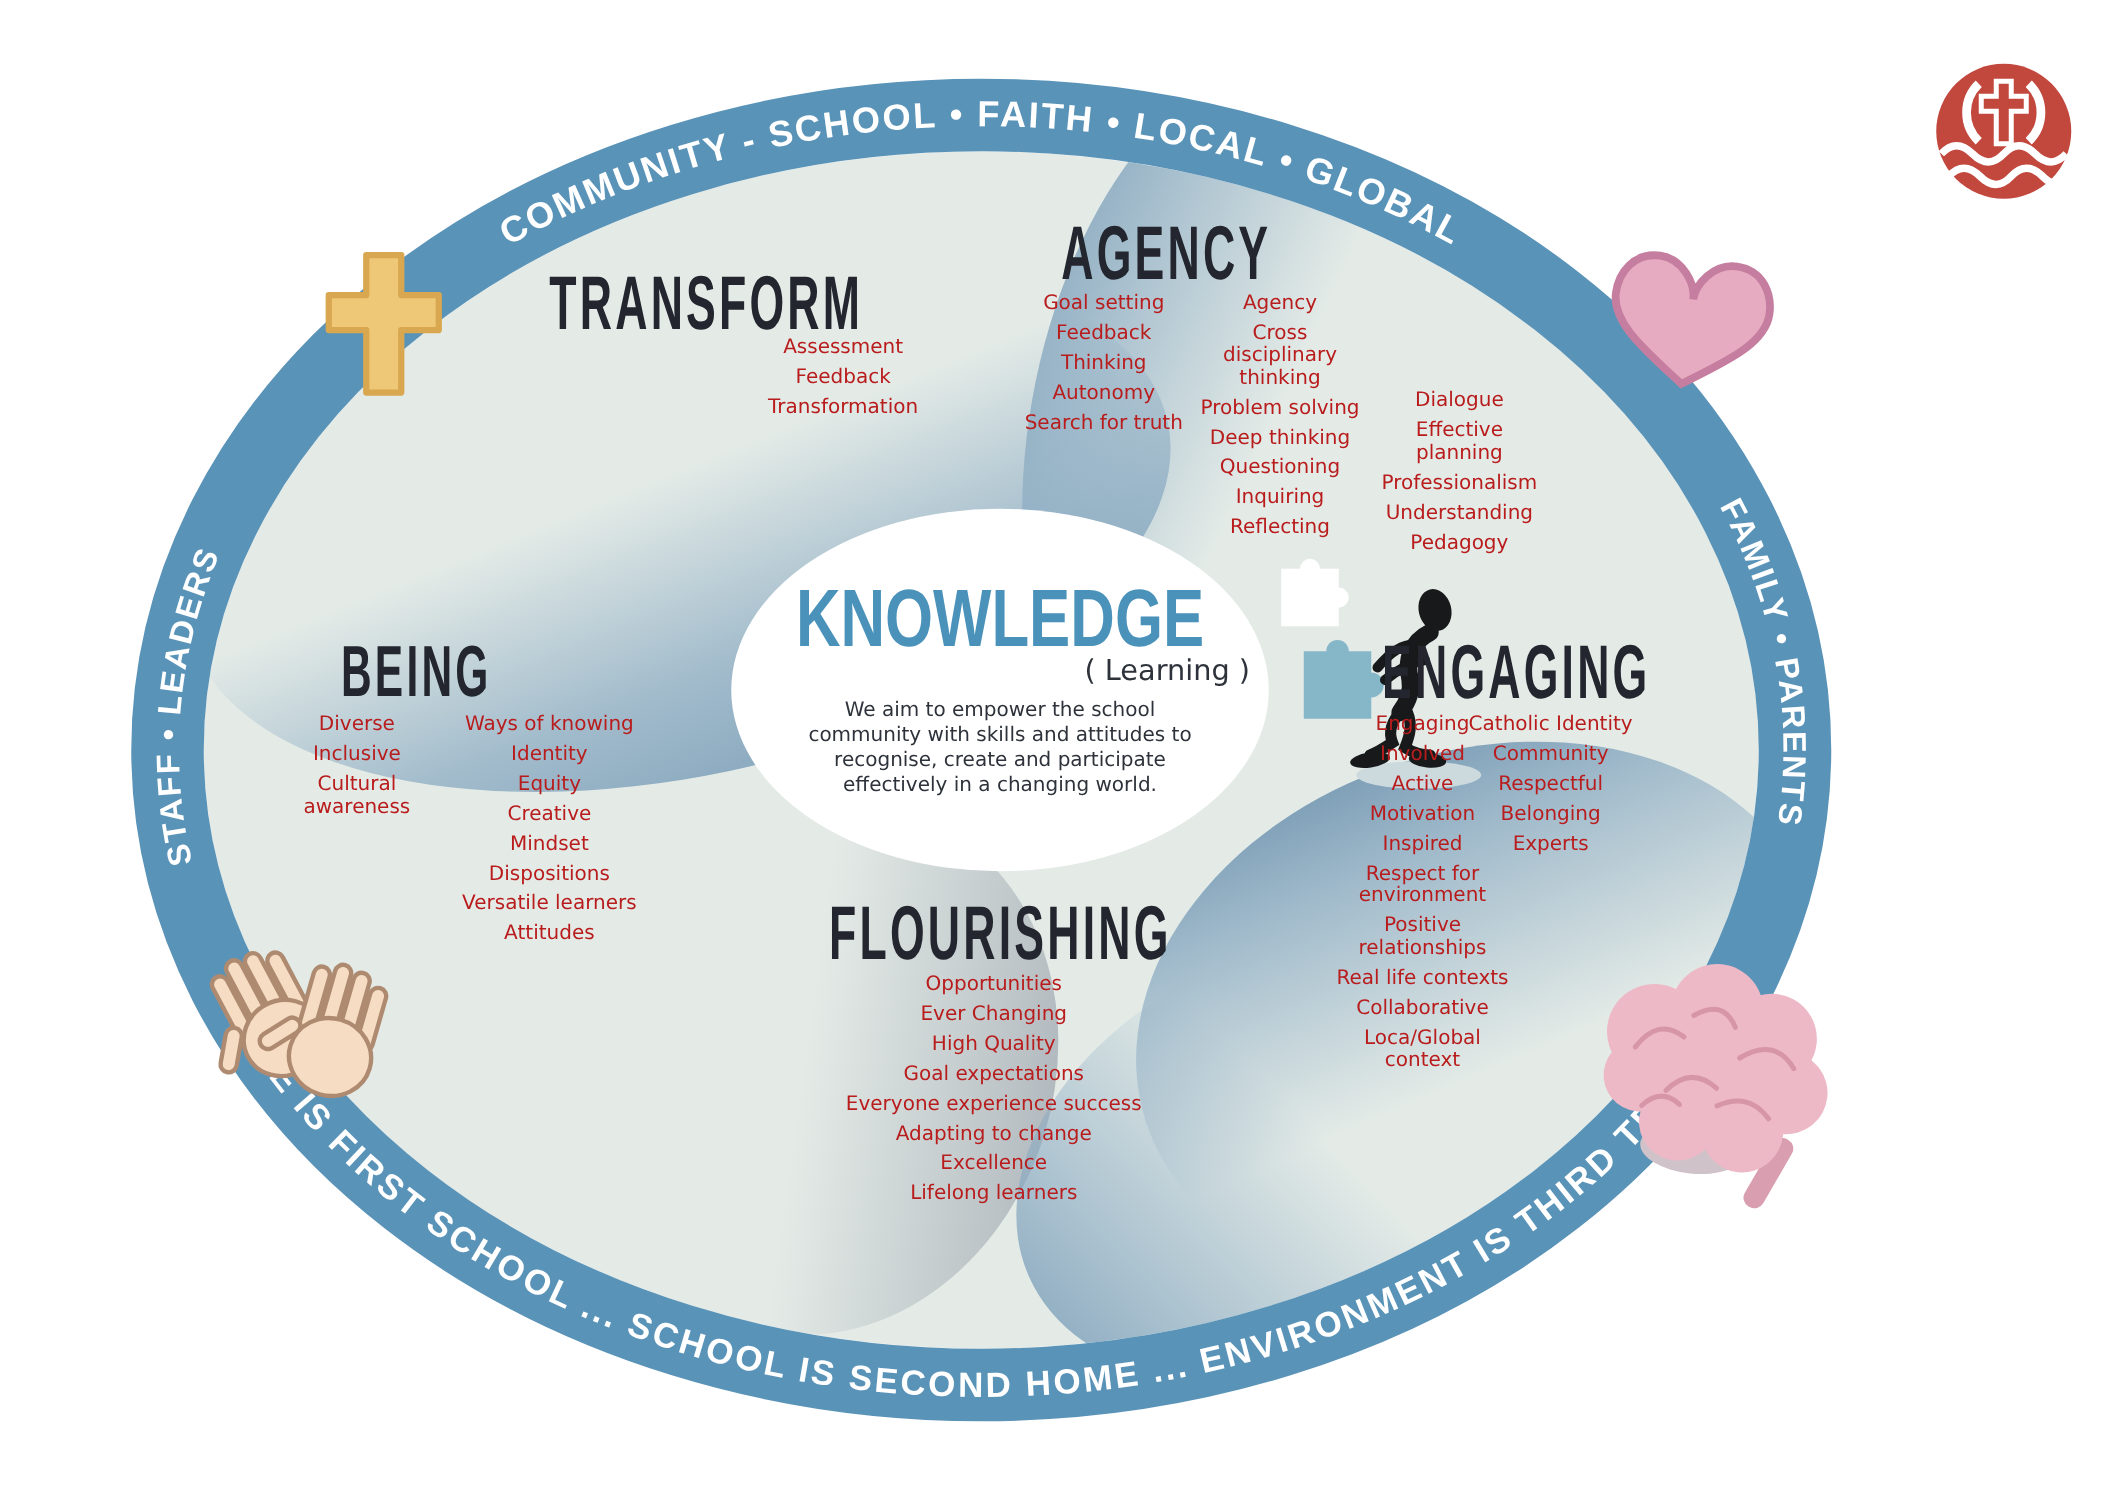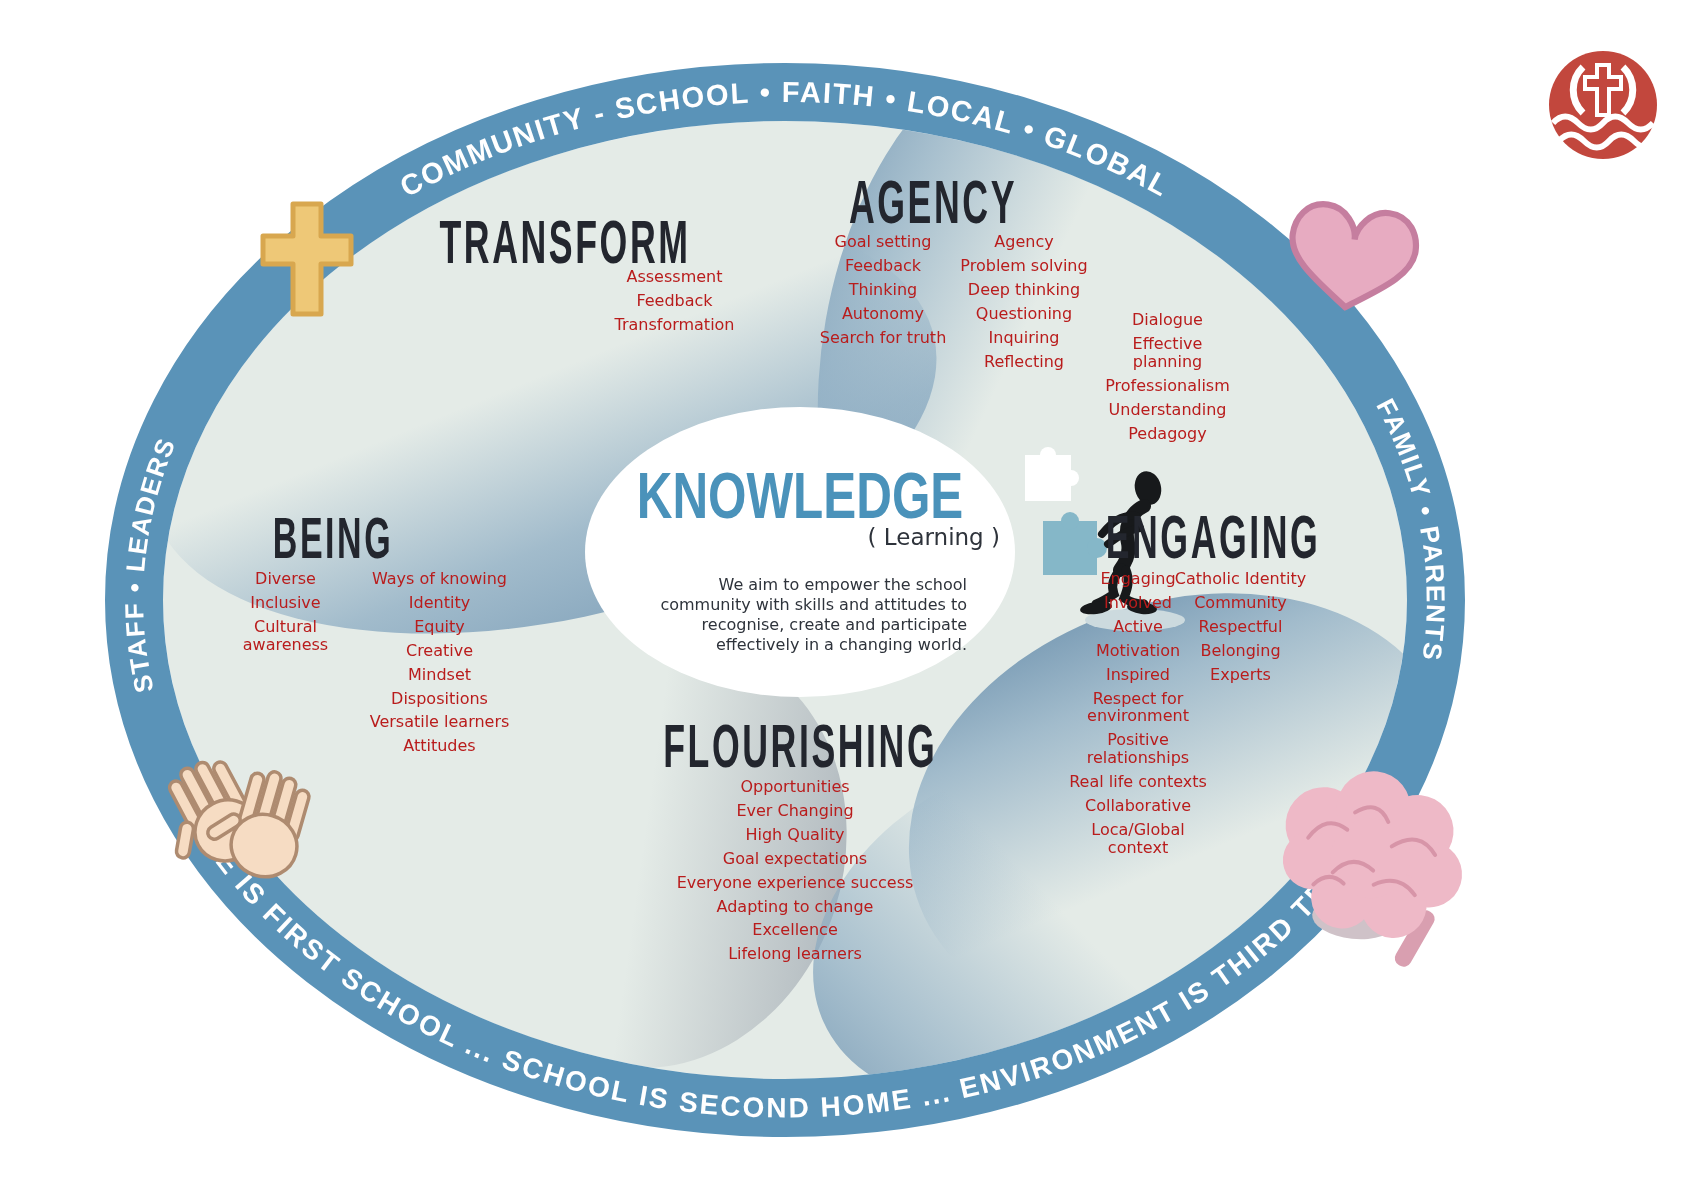--- a/index.html
+++ b/index.html
@@ -28,22 +28,22 @@
   .sec-title{position:absolute;color:#23262e;text-align:center;
              font-family:"Liberation Sans",sans-serif;font-weight:bold;
              letter-spacing:3px;transform-origin:top center;transform:scale(.85,1.45);}
   .col{position:absolute;text-align:center;color:#b91c1c;font-size:16px;}
   .col .li{white-space:pre-line;line-height:1.12;margin-bottom:6px;}
   #knowledge-title{position:absolute;left:600px;top:458px;width:400px;text-align:center;
      color:#4a92ba;font-family:"Liberation Sans",sans-serif;font-weight:bold;font-size:52px;
      transform:scale(.95,1.25);transform-origin:top center;letter-spacing:0px;}
   #knowledge-sub{position:absolute;left:600px;top:524px;width:400px;text-align:right;
      color:#2e333b;font-size:23px;}
-  #knowledge-desc{position:absolute;left:633px;top:558px;width:334px;text-align:right;
-     color:#2e333b;font-size:16px;line-height:1.26;margin-top:17px;}
+  #knowledge-desc{position:absolute;left:633px;top:558px;width:334px;text-align:center;
+     color:#2e333b;font-size:16px;line-height:1.26;}
 </style>
 </head>
 <body>
 
 <div id="stage">
 
   <div id="oval-inner">
     <div class="petal" id="petal-1"></div>
     <div class="petal" id="petal-2"></div>
     <div class="petal" id="petal-3"></div>
@@ -169,20 +169,23 @@
   <div class="sec-title" style="left:828px;top:168px;width:210px;font-size:42px;">AGENCY</div>
   <div class="col" style="left:798px;top:233px;width:170px;">
       <div class="li">Goal setting</div>
       <div class="li">Feedback</div>
       <div class="li">Thinking</div>
       <div class="li">Autonomy</div>
       <div class="li">Search for truth</div>
     </div>
   <div class="col" style="left:944px;top:233px;width:160px;">
       <div class="li">Agency</div>
+      <div class="li">Cross
+disciplinary
+thinking</div>
       <div class="li">Problem solving</div>
       <div class="li">Deep thinking</div>
       <div class="li">Questioning</div>
       <div class="li">Inquiring</div>
       <div class="li">Reflecting</div>
     </div>
   <div class="col" style="left:1095px;top:311px;width:145px;">
       <div class="li">Dialogue</div>
       <div class="li">Effective
 planning</div>

